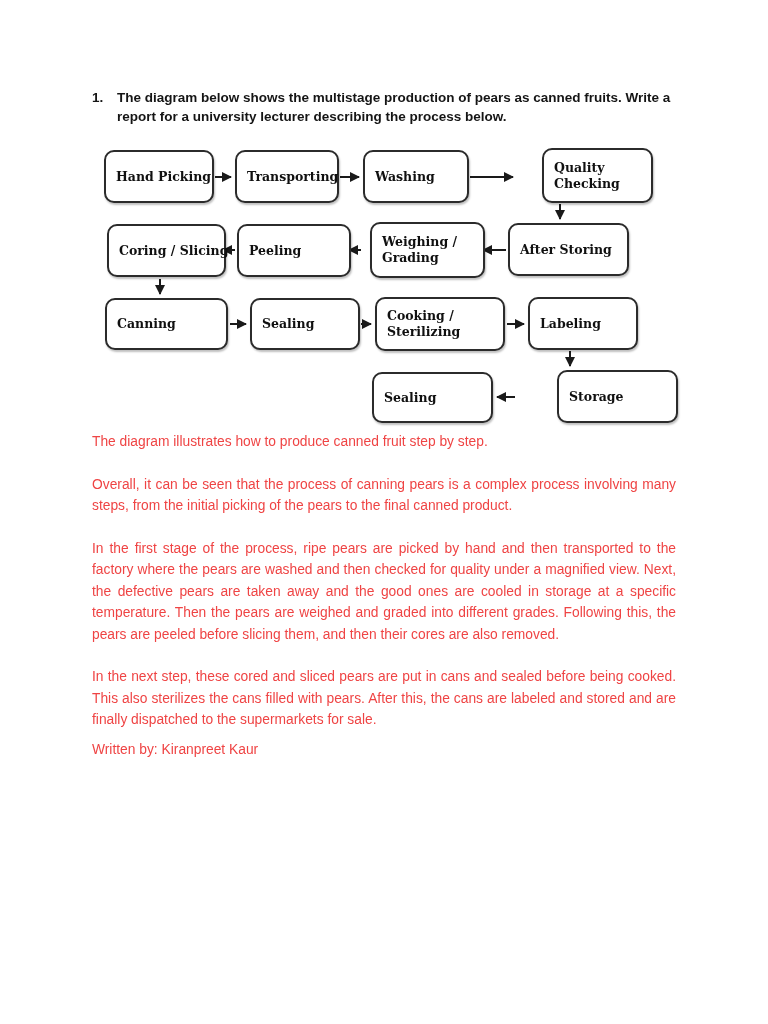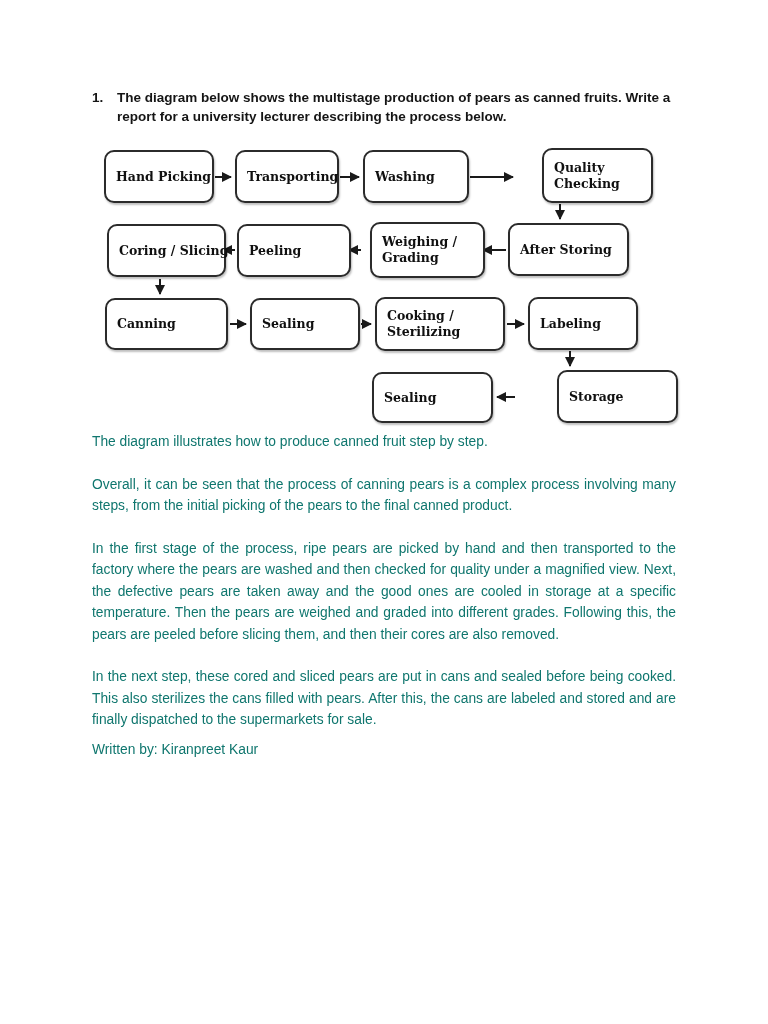--- a/index.html
+++ b/index.html
@@ -27,21 +27,21 @@
     font-size:12.5px; line-height:16px; color:#101010;
     white-space:nowrap;
     box-shadow:1px 2px 2px rgba(0,0,0,0.25);
   }
   .fbox.wrap { white-space:normal; }
   .arrows { position:absolute; left:0; top:0; width:768px; height:292px; }
 
   
   .bodytext {
     position:absolute; left:92px; top:431px; width:584px;
-    font-size:13.8px; line-height:21.5px; color:#0f766e;
+    font-size:13.8px; line-height:21.5px; color:#ef4444;
   }
   .bodytext p { margin:0 0 21px 0; text-align:justify; }
   .bodytext p.tight { margin-bottom:8px; }
   .bodytext p.author { margin:0; text-align:left; }
 </style>
 </head>
 <body>
 
 <div class="page">
 

